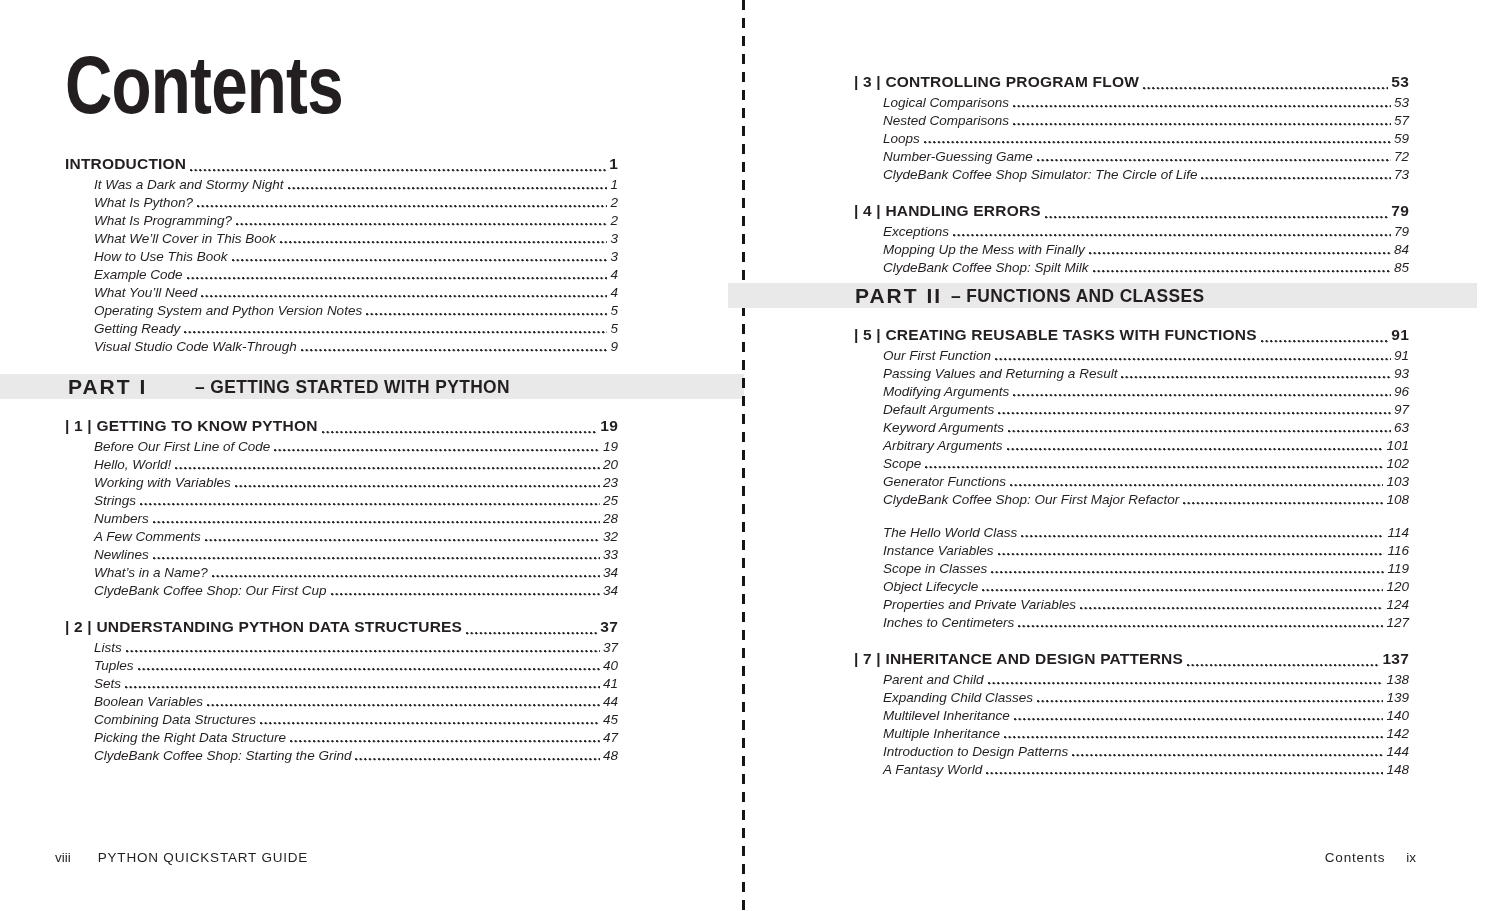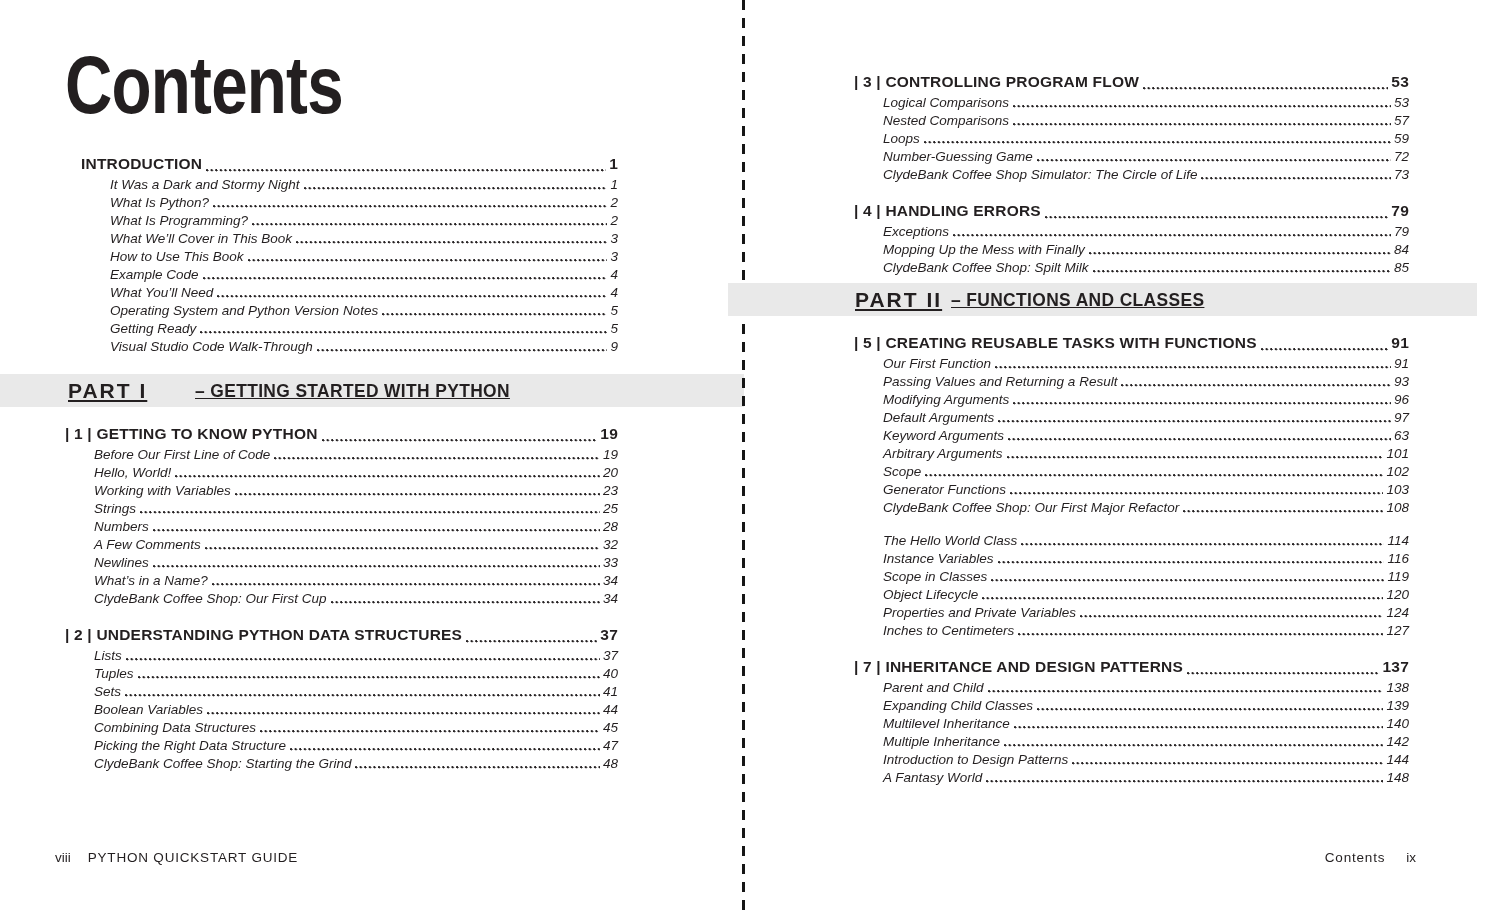--- a/index.html
+++ b/index.html
@@ -22,50 +22,49 @@
     background:repeating-linear-gradient(to bottom,#161616 0 10px,transparent 10px 18px);
   }
 
   .book-title{
     margin:40px 0 0 0;font-size:82px;line-height:90px;font-weight:bold;
     letter-spacing:-1px;transform:scaleX(0.80);transform-origin:left center;
     white-space:nowrap;
   }
 
   .chapter{margin-top:15px;}
-  .left .blocks > .chapter:first-child{margin-top:22px;margin-left:16px;}
+  .left .blocks > .chapter:first-child{margin-top:22px;}
   .right .blocks > .chapter:first-child{margin-top:70px;}
 
   .row{display:flex;align-items:stretch;}
   .row .t{white-space:pre;}
   .chap-row{font-weight:bold;font-size:15.5px;line-height:24px;letter-spacing:0.2px;}
   .entry-row{font-style:italic;font-size:13.5px;line-height:18px;padding-left:29px;}
   .pg{white-space:pre;}
   .leader{
     flex:1 1 auto;margin:0 3px 0 4px;
     background-image:radial-gradient(circle at 1.2px 1.3px,var(--text) 1.02px,transparent 1.35px);
     background-size:4.6px 3px;background-repeat:repeat-x;
     background-position:left bottom 4px;
   }
 
   .part-band{
-    height:33px;background:var(--band);display:flex;align-items:center;
+    height:25px;background:var(--band);display:flex;align-items:center;
     white-space:nowrap;
-    text-decoration:underline;
   }
   .left .part-band{margin:18px -126px 0 -65px;padding-left:68px;gap:39px;}
   .right .part-band{margin:6px -68px 0 -126px;padding-left:127px;}
   .part-label{font-weight:bold;font-size:21px;letter-spacing:2px;}
   .part-title{
     font-weight:bold;font-size:18.5px;letter-spacing:0.4px;margin-left:9px;
     display:inline-block;transform:scaleX(0.94);transform-origin:left center;
   }
 
   .footer{position:absolute;bottom:46px;font-size:13.5px;display:flex;align-items:baseline;}
-  .footer-left{left:55px;gap:17px;}
+  .footer-left{left:55px;gap:27px;}
   .footer-right{right:61px;gap:21px;}
   .footer-label{letter-spacing:0.8px;}
 </style>
 </head>
 <body>
 
 <div class="page left">
   <h1 class="book-title">Contents</h1>
   <div class="blocks">
       <div class="chapter">

